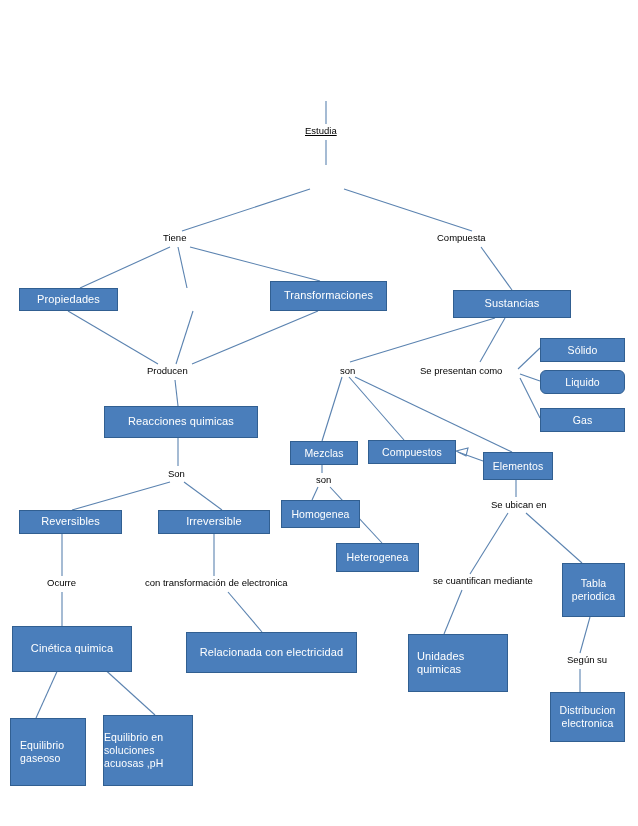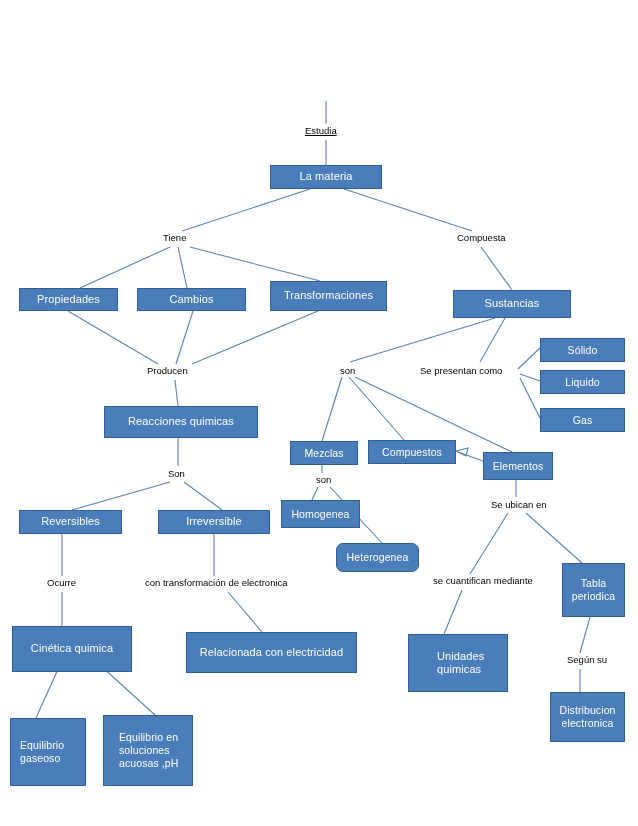--- a/index.html
+++ b/index.html
@@ -118,45 +118,39 @@
       <line x1="526" y1="513" x2="582" y2="563"></line>
 
       <line x1="462" y1="590" x2="444" y2="634"></line>
 
       <line x1="590" y1="617" x2="580" y2="653"></line>
       <line x1="580" y1="669" x2="580" y2="692"></line>
     </g>
   </svg>
 
 
-  <div class="node mid" style="left:270px; top:165px; width:112px; height:24px;">
-    <span>La materia</span>
-  </div>
 
   <div class="node mid" style="left:19px; top:288px; width:99px; height:23px;">
     <span>Propiedades</span>
   </div>
 
-  <div class="node mid" style="left:137px; top:288px; width:109px; height:23px;">
-    <span>Cambios</span>
-  </div>
 
   <div class="node mid" style="left:270px; top:281px; width:117px; height:30px;">
     <span>Transformaciones</span>
   </div>
 
   <div class="node mid" style="left:453px; top:290px; width:118px; height:28px;">
     <span>Sustancias</span>
   </div>
 
   <div class="node small" style="left:540px; top:338px; width:85px; height:24px;">
     <span>Sólido</span>
   </div>
 
-  <div class="node small" style="left:540px; top:370px; width:85px; height:24px;">
+  <div class="node small" style="left:540px; top:370px; width:85px; height:24px;border-radius:6px;">
     <span>Liquido</span>
   </div>
 
   <div class="node small" style="left:540px; top:408px; width:85px; height:24px;">
     <span>Gas</span>
   </div>
 
   <div class="node mid" style="left:104px; top:406px; width:154px; height:32px;">
     <span>Reacciones quimicas</span>
   </div>
@@ -170,65 +164,65 @@
   </div>
 
   <div class="node small" style="left:483px; top:452px; width:70px; height:28px;">
     <span>Elementos</span>
   </div>
 
   <div class="node small" style="left:281px; top:500px; width:79px; height:28px;">
     <span>Homogenea</span>
   </div>
 
-  <div class="node small" style="left:336px; top:543px; width:83px; height:29px;border-radius:7px;">
+  <div class="node small" style="left:336px; top:543px; width:83px; height:29px;">
     <span>Heterogenea</span>
   </div>
 
   <div class="node mid" style="left:19px; top:510px; width:103px; height:24px;">
     <span>Reversibles</span>
   </div>
 
   <div class="node mid" style="left:158px; top:510px; width:112px; height:24px;">
     <span>Irreversible</span>
   </div>
 
   <div class="node mid" style="left:12px; top:626px; width:120px; height:46px;">
     <span>Cinética quimica</span>
   </div>
 
   <div class="node mid" style="left:186px; top:632px; width:171px; height:41px;">
     <span>Relacionada con electricidad</span>
   </div>
 
-  <div class="node mid" style="left:408px; top:634px; width:100px; height:58px; justify-content:flex-start; padding-left:28px; text-align:left;">
+  <div class="node mid" style="left:408px; top:634px; width:100px; height:58px; justify-content:flex-start; padding-left:8px; text-align:left;">
     <span>Unidades quimicas</span>
   </div>
 
   <div class="node small" style="left:562px; top:563px; width:63px; height:54px;">
     <span>Tabla periodica</span>
   </div>
 
   <div class="node small" style="left:550px; top:692px; width:75px; height:50px;">
     <span>Distribucion electronica</span>
   </div>
 
   <div class="node small" style="left:10px; top:718px; width:76px; height:68px; justify-content:flex-start; padding-left:9px; text-align:left;">
     <span>Equilibrio gaseoso</span>
   </div>
 
-  <div class="node small" style="left:103px; top:715px; width:90px; height:71px; justify-content:flex-start; padding-left:15px; text-align:left;">
+  <div class="node small" style="left:103px; top:715px; width:90px; height:71px; justify-content:flex-start; padding-left:0; text-align:left;">
     <span>Equilibrio en soluciones acuosas ,pH</span>
   </div>
 
   <div class="label" style="left:304px; top:126px;text-decoration:underline;">Estudia</div>
 
   <div class="label" style="left:162px; top:233px;">Tiene</div>
 
-  <div class="label" style="left:456px; top:233px;">Compuesta</div>
+  <div class="label" style="left:436px; top:233px;">Compuesta</div>
 
   <div class="label" style="left:146px; top:366px;">Producen</div>
 
   <div class="label" style="left:339px; top:366px;">son</div>
 
   <div class="label" style="left:419px; top:366px;">Se presentan como</div>
 
   <div class="label" style="left:167px; top:469px;">Son</div>
 
   <div class="label" style="left:315px; top:475px;">son</div>

